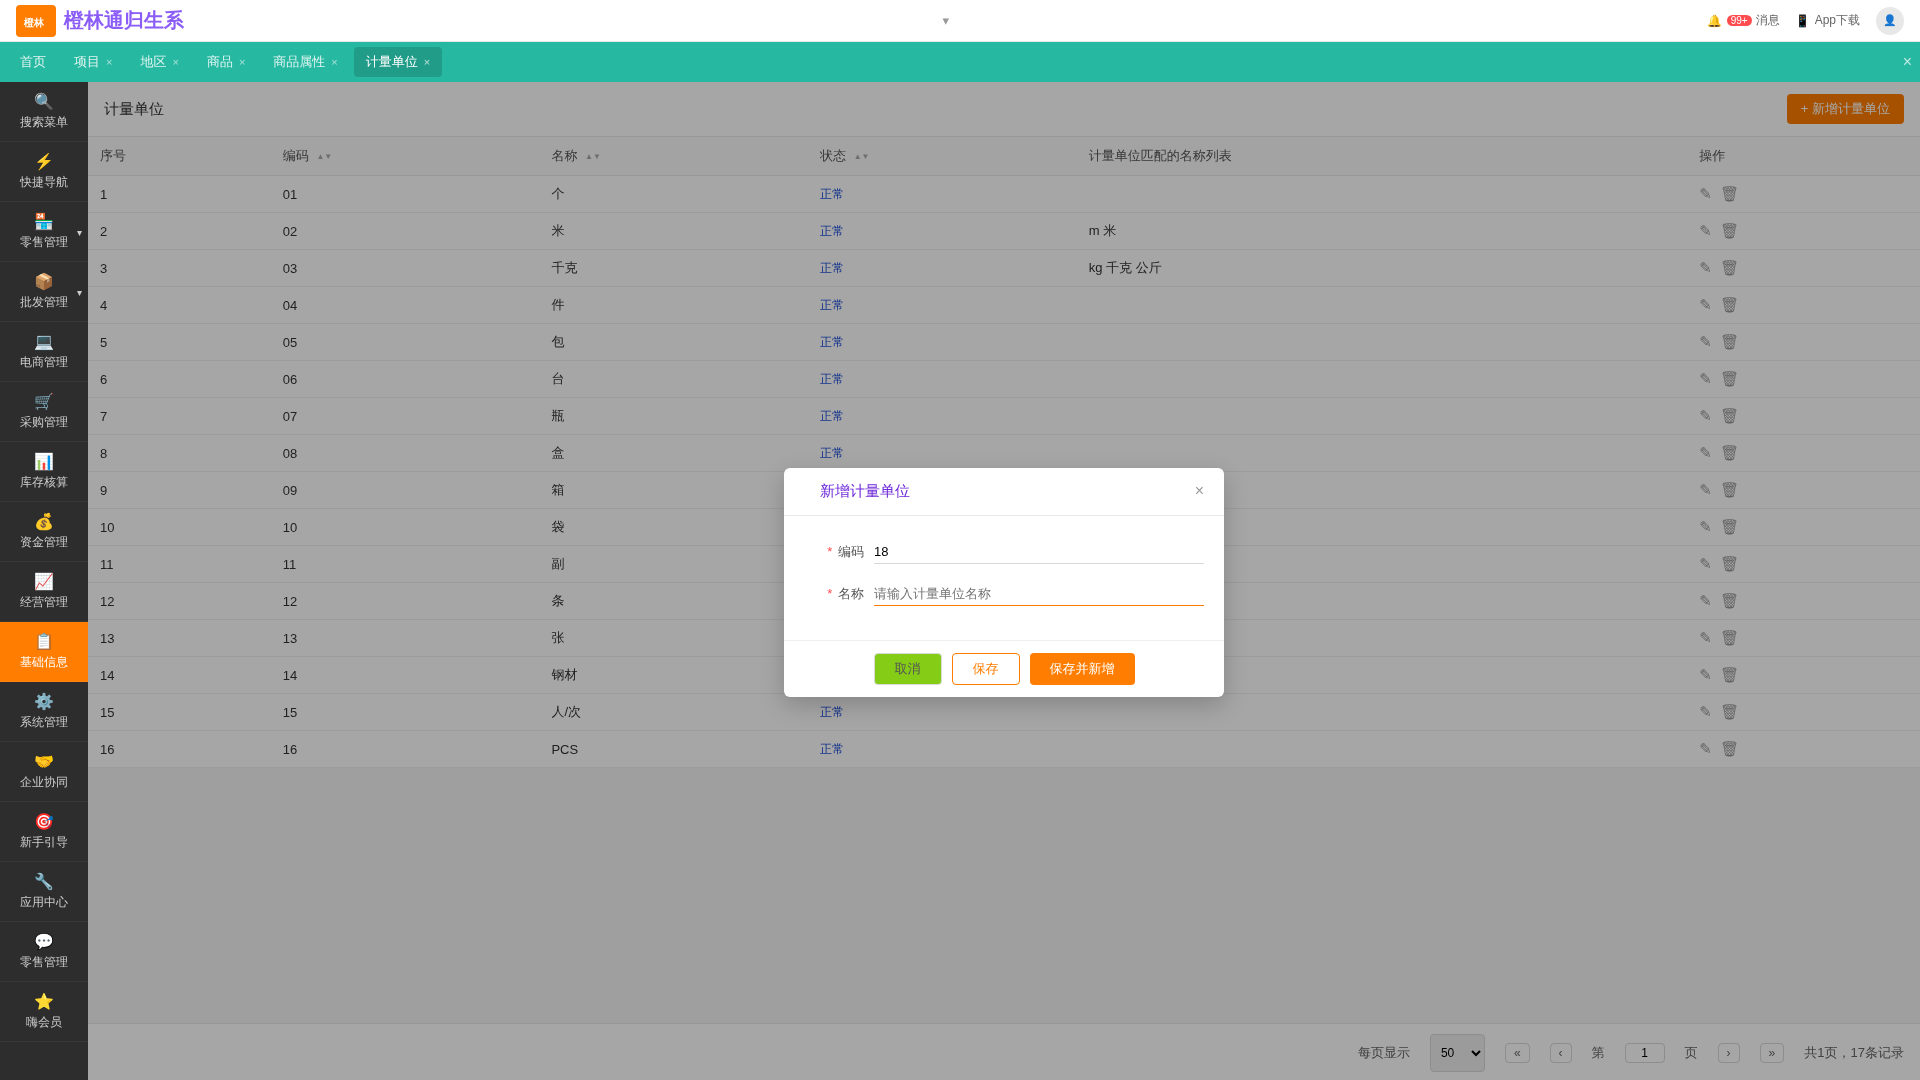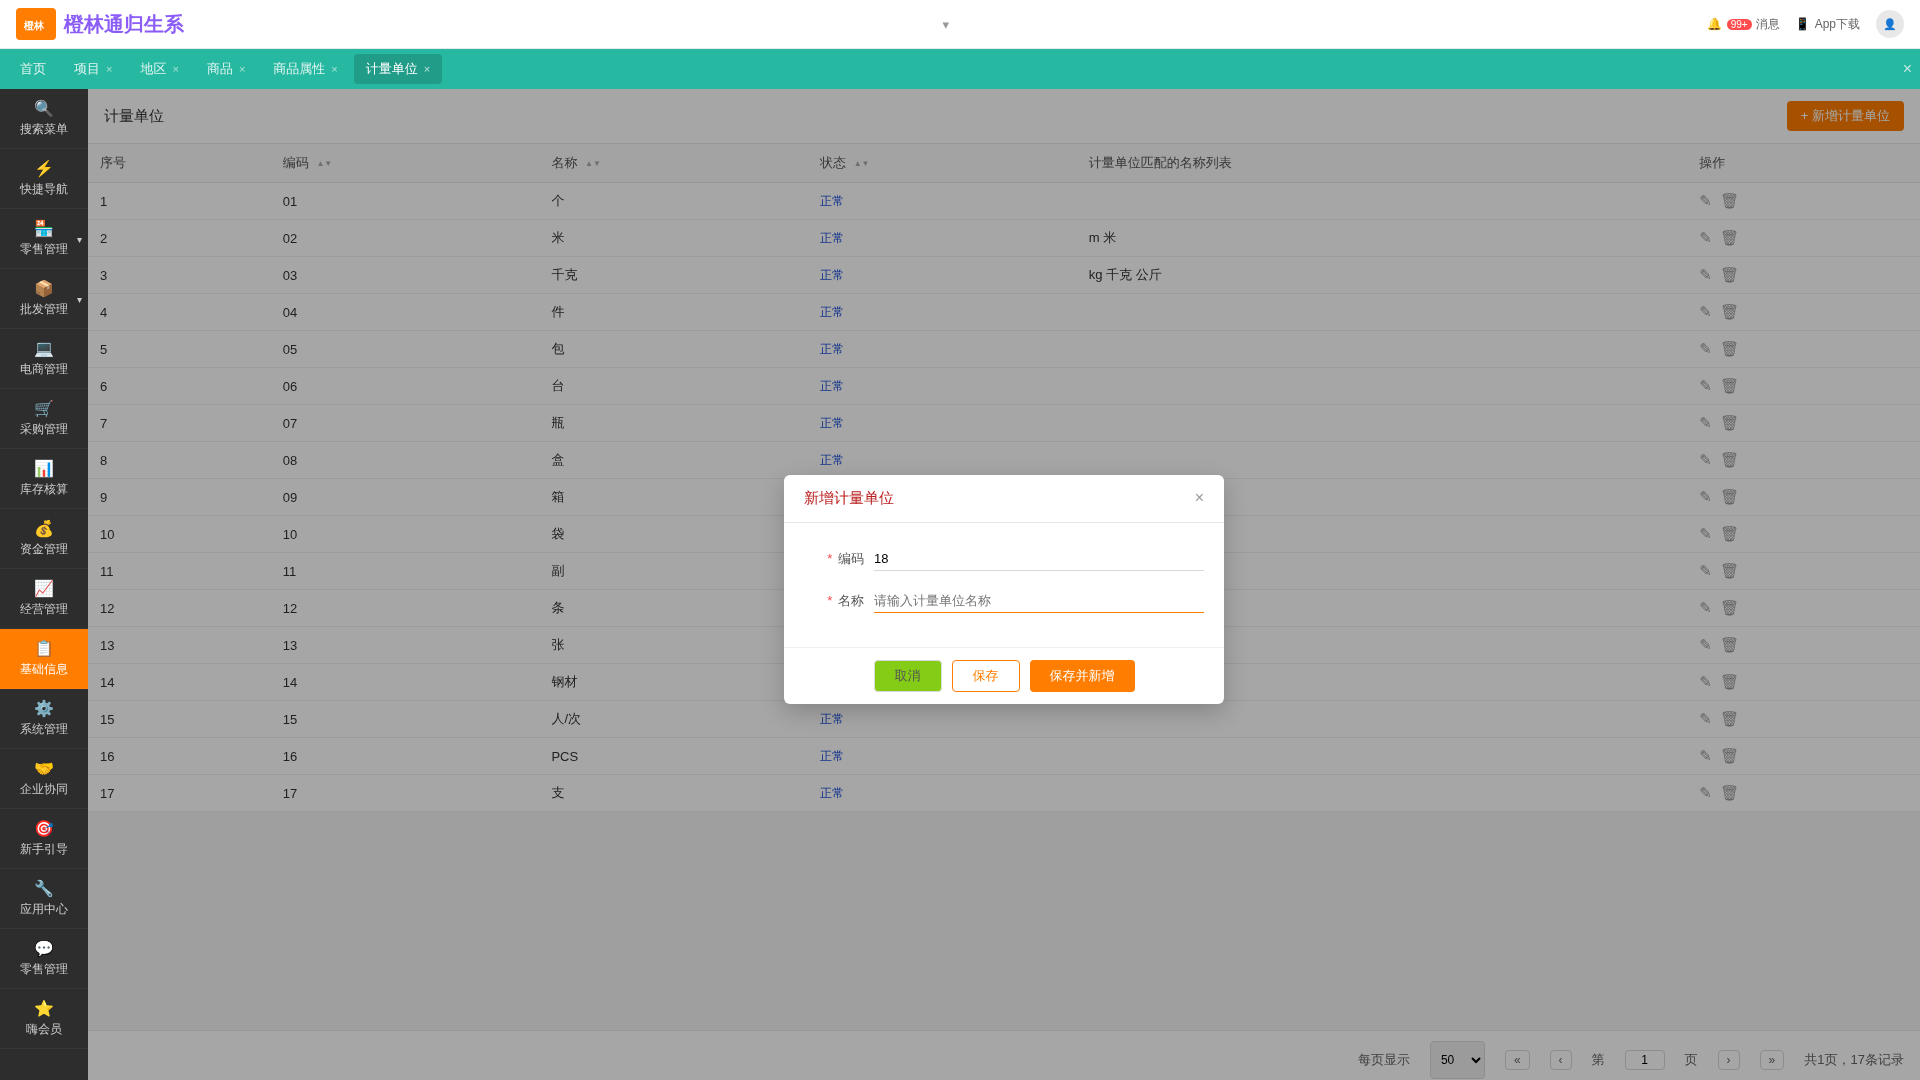--- a/index.html
+++ b/index.html
@@ -1,20 +1,20 @@
 <!DOCTYPE html>
 <html><head>
   <meta charset="utf-8">
   <style>
     * { margin: 0; padding: 0; box-sizing: border-box; }
     body { font-family: 'Microsoft YaHei', Arial, sans-serif; font-size: 13px; background: #f0f2f5; color: #333; width: 1920px; height: 1080px; overflow: hidden; }
 
     
     .top-header {
-      height: 49px;
+      height: 42px;
       background: #fff;
       display: flex;
       align-items: center;
       justify-content: space-between;
       padding: 0 16px;
       border-bottom: 1px solid #e8e8e8;
       position: relative;
     }
     .logo-area {
       display: flex;
@@ -291,21 +291,22 @@
     .modal-header {
       padding: 14px 20px;
       border-bottom: 1px solid #e8e8e8;
       display: flex;
       align-items: center;
       justify-content: space-between;
     }
     .modal-title {
       font-size: 15px;
       font-weight: 500;
-      color: #b91c1c;
+      color: #6d28d9;
+      margin-left: 16px;
     }
     .modal-close {
       cursor: pointer;
       color: #999;
       font-size: 16px;
       line-height: 1;
     }
     .modal-body {
       padding: 24px 20px 16px;
     }
@@ -747,33 +748,20 @@
       <td>PCS</td>
       <td><span class="status-normal">正常</span></td>
       <td></td>
       <td>
         <div class="action-icons">
           <span class="action-icon" title="编辑">✎</span>
           <span class="action-icon" title="删除">🗑</span>
         </div>
       </td>
     </tr>
-              <tr>
-      <td>17</td>
-      <td>17</td>
-      <td>支</td>
-      <td><span class="status-normal">正常</span></td>
-      <td></td>
-      <td>
-        <div class="action-icons">
-          <span class="action-icon" title="编辑">✎</span>
-          <span class="action-icon" title="删除">🗑</span>
-        </div>
-      </td>
-    </tr>
             </tbody>
         </table>
       </div>
 
       <div class="table-footer">
         <span>每页显示</span>
         <select class="page-size-select">
           <option>50</option>
           <option>20</option>
           <option>100</option>

